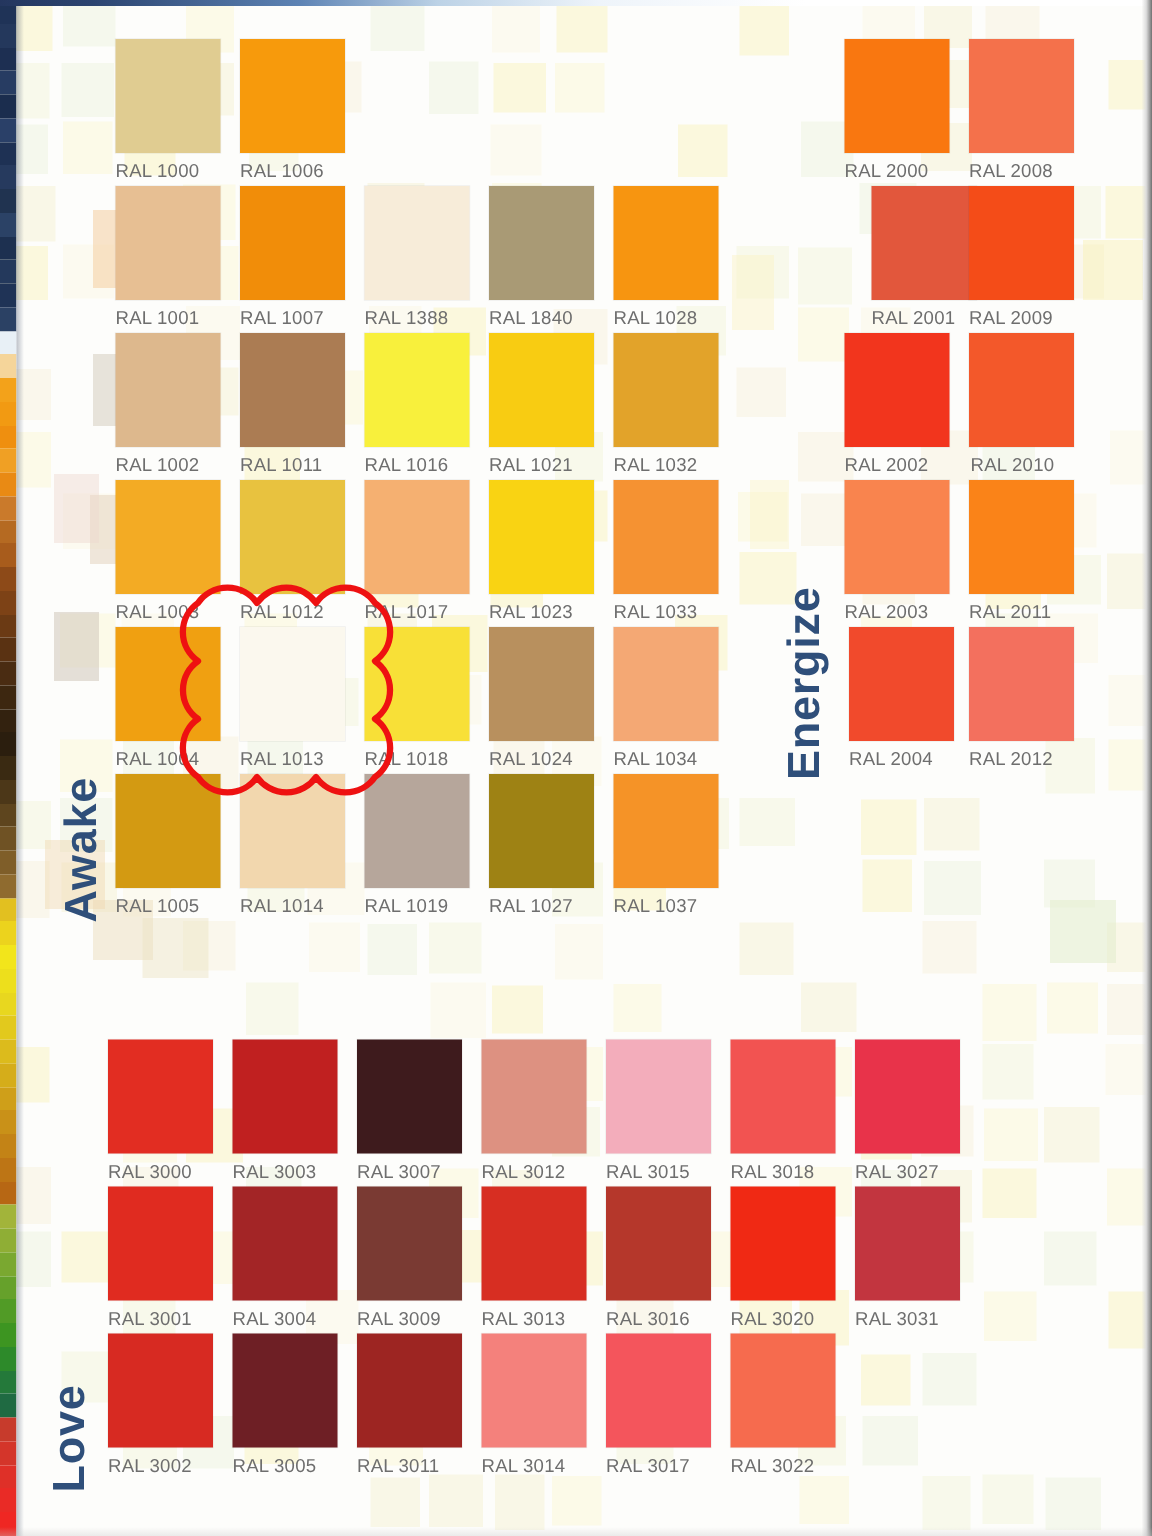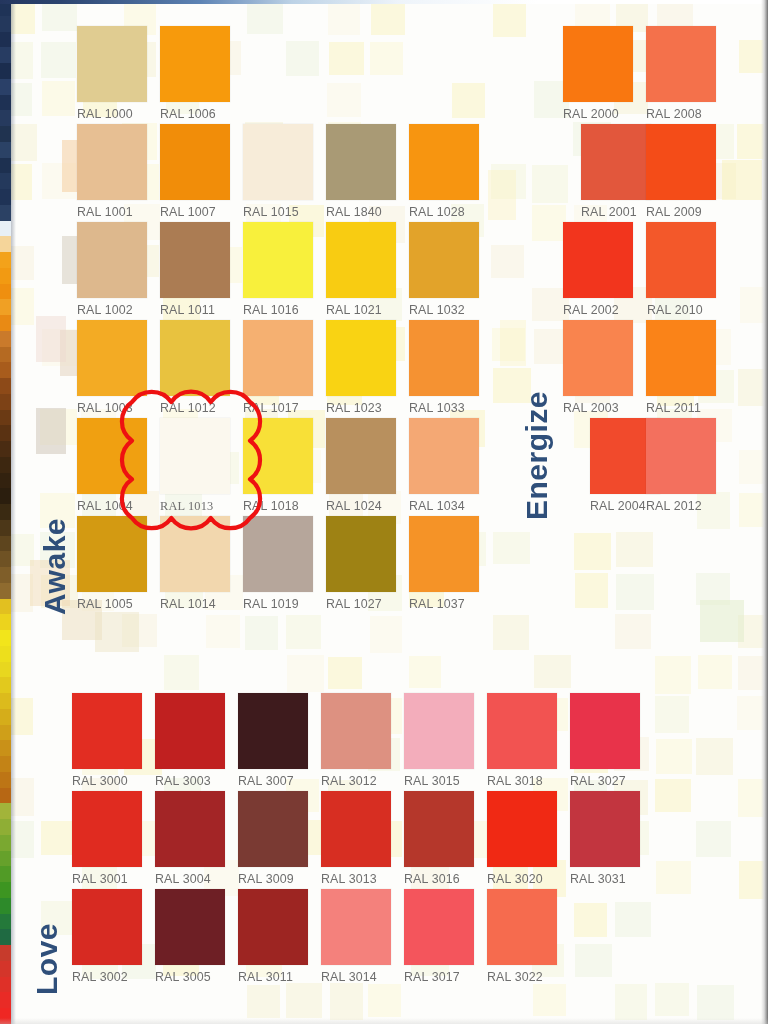--- a/index.html
+++ b/index.html
@@ -316,21 +316,21 @@
       <div class="swatch-cell" style="left: 77px; top: 124px; width: 70px; height: 98px;">
         <div class="swatch" title="RAL 1001" style="width: 70px; height: 76px; background: rgb(231, 191, 147);"></div>
         <div class="swatch-label" style="left: 0px; top: 81px;">RAL 1001</div>
       </div>
       <div class="swatch-cell" style="left: 160px; top: 124px; width: 70px; height: 98px;">
         <div class="swatch" title="RAL 1007" style="width: 70px; height: 76px; background: rgb(241, 141, 9);"></div>
         <div class="swatch-label" style="left: 0px; top: 81px;">RAL 1007</div>
       </div>
       <div class="swatch-cell" style="left: 243px; top: 124px; width: 70px; height: 98px;">
         <div class="swatch" title="RAL 1015" style="width: 70px; height: 76px; background: rgb(247, 236, 217);"></div>
-        <div class="swatch-label" style="left: 0px; top: 81px;">RAL 1015</div>
+        <div class="swatch-label" style="left: 0px; top: 81px;">RAL 1388</div>
       </div>
       <div class="swatch-cell" style="left: 326px; top: 124px; width: 70px; height: 98px;">
         <div class="swatch" title="RAL 1020" style="width: 70px; height: 76px; background: rgb(169, 154, 117);"></div>
         <div class="swatch-label" style="left: 0px; top: 81px;">RAL 1840</div>
       </div>
       <div class="swatch-cell" style="left: 409px; top: 124px; width: 70px; height: 98px;">
         <div class="swatch" title="RAL 1028" style="width: 70px; height: 76px; background: rgb(247, 149, 16);"></div>
         <div class="swatch-label" style="left: 0px; top: 81px;">RAL 1028</div>
       </div>
       <div class="swatch-cell" style="left: 77px; top: 222px; width: 70px; height: 98px;">
@@ -372,21 +372,21 @@
       <div class="swatch-cell" style="left: 409px; top: 320px; width: 70px; height: 98px;">
         <div class="swatch" title="RAL 1033" style="width: 70px; height: 76px; background: rgb(245, 146, 50);"></div>
         <div class="swatch-label" style="left: 0px; top: 81px;">RAL 1033</div>
       </div>
       <div class="swatch-cell" style="left: 77px; top: 418px; width: 70px; height: 98px;">
         <div class="swatch" title="RAL 1004" style="width: 70px; height: 76px; background: rgb(240, 160, 17);"></div>
         <div class="swatch-label" style="left: 0px; top: 81px;">RAL 1004</div>
       </div>
       <div class="swatch-cell" style="left: 160px; top: 418px; width: 70px; height: 98px;">
         <div class="swatch" title="RAL 1013" style="width: 70px; height: 76px; background: rgb(251, 248, 238);"></div>
-        <div class="swatch-label" style="left: 0px; top: 81px; font-family: Liberation Serif, serif;">RAL 1013</div>
+        <div class="swatch-label" style="left: 0px; top: 81px;">RAL 1013</div>
       </div>
       <div class="swatch-cell" style="left: 243px; top: 418px; width: 70px; height: 98px;">
         <div class="swatch" title="RAL 1018" style="width: 70px; height: 76px; background: rgb(248, 224, 55);"></div>
         <div class="swatch-label" style="left: 0px; top: 81px;">RAL 1018</div>
       </div>
       <div class="swatch-cell" style="left: 326px; top: 418px; width: 70px; height: 98px;">
         <div class="swatch" title="RAL 1024" style="width: 70px; height: 76px; background: rgb(184, 144, 94);"></div>
         <div class="swatch-label" style="left: 0px; top: 81px;">RAL 1024</div>
       </div>
       <div class="swatch-cell" style="left: 409px; top: 418px; width: 70px; height: 98px;">
@@ -440,21 +440,21 @@
         <div class="swatch-label" style="left: 1px; top: 81px;">RAL 2010</div>
       </div>
       <div class="swatch-cell" style="left: 563px; top: 320px; width: 70px; height: 98px;">
         <div class="swatch" title="RAL 2003" style="width: 70px; height: 76px; background: rgb(249, 132, 78);"></div>
         <div class="swatch-label" style="left: 0px; top: 81px;">RAL 2003</div>
       </div>
       <div class="swatch-cell" style="left: 646px; top: 320px; width: 70px; height: 98px;">
         <div class="swatch" title="RAL 2011" style="width: 70px; height: 76px; background: rgb(250, 131, 24);"></div>
         <div class="swatch-label" style="left: 0px; top: 81px;">RAL 2011</div>
       </div>
-      <div class="swatch-cell" style="left: 590px; top: 418px; width: 52px; height: 98px;">
+      <div class="swatch-cell" style="left: 566px; top: 418px; width: 52px; height: 98px;">
         <div class="swatch" title="RAL 2004" style="width: 70px; height: 76px; background: rgb(241, 74, 44);"></div>
         <div class="swatch-label" style="left: 0px; top: 81px;">RAL 2004</div>
       </div>
       <div class="swatch-cell" style="left: 646px; top: 418px; width: 70px; height: 98px;">
         <div class="swatch" title="RAL 2012" style="width: 70px; height: 76px; background: rgb(243, 112, 94);"></div>
         <div class="swatch-label" style="left: 0px; top: 81px;">RAL 2012</div>
       </div>
     </div>
   <div id="grid-love">
       <div class="swatch-cell" style="left: 72px; top: 693px; width: 70px; height: 98px;">

